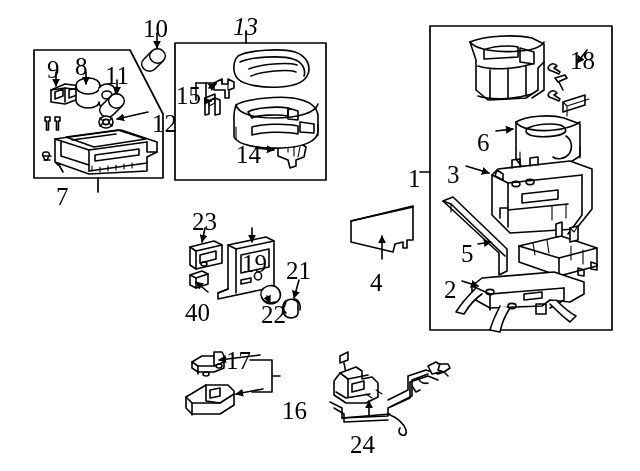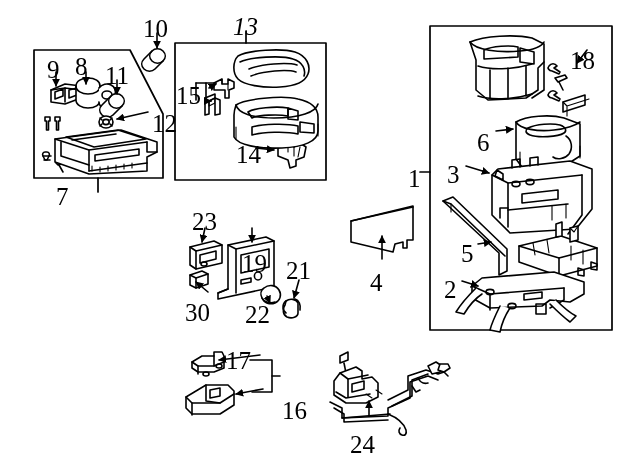--- a/index.html
+++ b/index.html
@@ -337,19 +337,19 @@
   <div class="callout" style="left:143px;top:16px;">10</div>
   <div class="callout" style="left:105px;top:63px;">11</div>
   <div class="callout" style="left:152px;top:111px;">12</div>
   <div class="callout" style="left:233px;top:14px;font-style:italic;">13</div>
   <div class="callout" style="left:236px;top:142px;">14</div>
   <div class="callout" style="left:176px;top:83px;text-align:right;">15</div>
   <div class="callout" style="left:282px;top:365px;margin-top:33px;">16</div>
   <div class="callout" style="left:226px;top:348px;">17</div>
   <div class="callout" style="left:570px;top:48px;">18</div>
   <div class="callout" style="left:242px;top:207px;margin-top:44px;">19</div>
-  <div class="callout" style="left:185px;top:300px;">30</div>
+  <div class="callout" style="left:185px;top:300px;">40</div>
   <div class="callout" style="left:286px;top:258px;text-align:right;">21</div>
-  <div class="callout" style="left:245px;top:302px;">22</div>
+  <div class="callout" style="left:261px;top:302px;">22</div>
   <div class="callout" style="left:192px;top:209px;">23</div>
   <div class="callout" style="left:350px;top:432px;">24</div>
 
 </div>
 
 </body></html>

